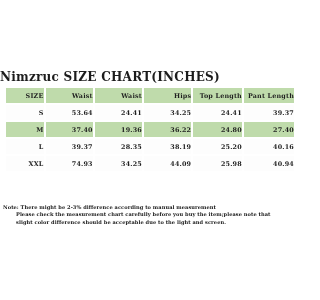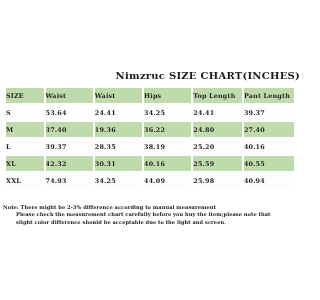--- a/index.html
+++ b/index.html
@@ -18,39 +18,39 @@
     width: 300px;
     height: 300px;
     background: #ffffff;
     box-sizing: border-box;
   }
   .chart-title {
     position: absolute;
     top: 70px;
     left: 0;
     width: 300px;
-    text-align: right;
-    font-size: 10px;
+    text-align: left;
+    font-size: 12px;
     font-weight: bold;
     color: #1c1c1c;
     letter-spacing: 0.25px;
     font-family: "DejaVu Serif", serif;
   }
   .size-table {
     position: absolute;
     top: 86px;
     left: 4px;
     width: 292px;
     border-collapse: separate;
     border-spacing: 2px 2px;
     table-layout: fixed;
   }
   .size-table td {
     height: 15px;
-    text-align: left;
+    text-align: right;
     vertical-align: middle;
     font-size: 6.4px;
     font-weight: bold;
     color: #1f1f1f;
     letter-spacing: 0.2px;
     font-family: "DejaVu Serif", serif;
     padding: 0;
   }
   tr.row-green td {
     background: #bfdbab;
@@ -124,28 +124,20 @@
 
       <tr class="row-white">
         <td class="col-size">L</td>
         <td class="col-bust">39.37</td>
         <td class="col-waist">28.35</td>
         <td class="col-hips">38.19</td>
         <td class="col-top">25.20</td>
         <td class="col-pant">40.16</td>
       </tr>
 
-      <tr class="row-green">
-        <td class="col-size">XL</td>
-        <td class="col-bust">42.32</td>
-        <td class="col-waist">30.31</td>
-        <td class="col-hips">40.16</td>
-        <td class="col-top">25.59</td>
-        <td class="col-pant">40.55</td>
-      </tr>
 
       <tr class="row-white">
         <td class="col-size">XXL</td>
         <td class="col-bust">74.93</td>
         <td class="col-waist">34.25</td>
         <td class="col-hips">44.09</td>
         <td class="col-top">25.98</td>
         <td class="col-pant">40.94</td>
       </tr>
     </tbody>

